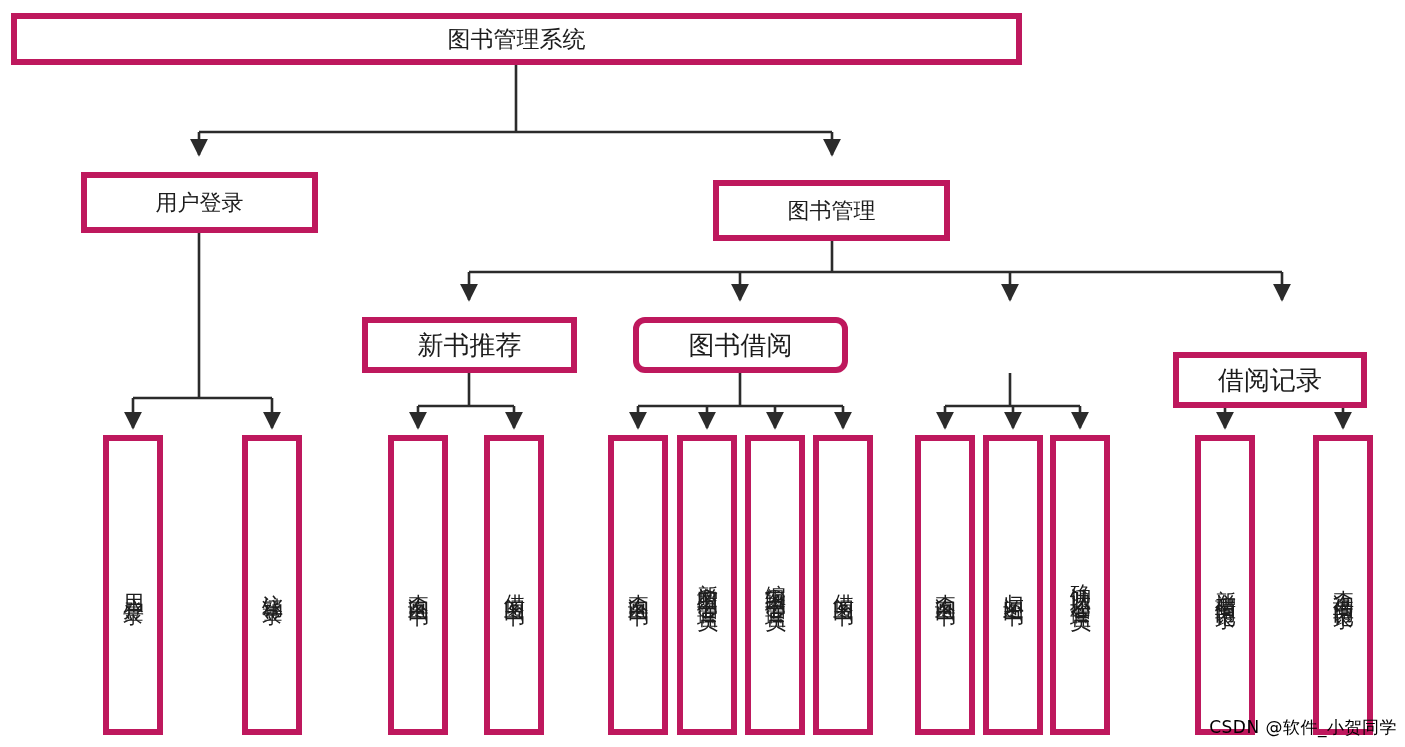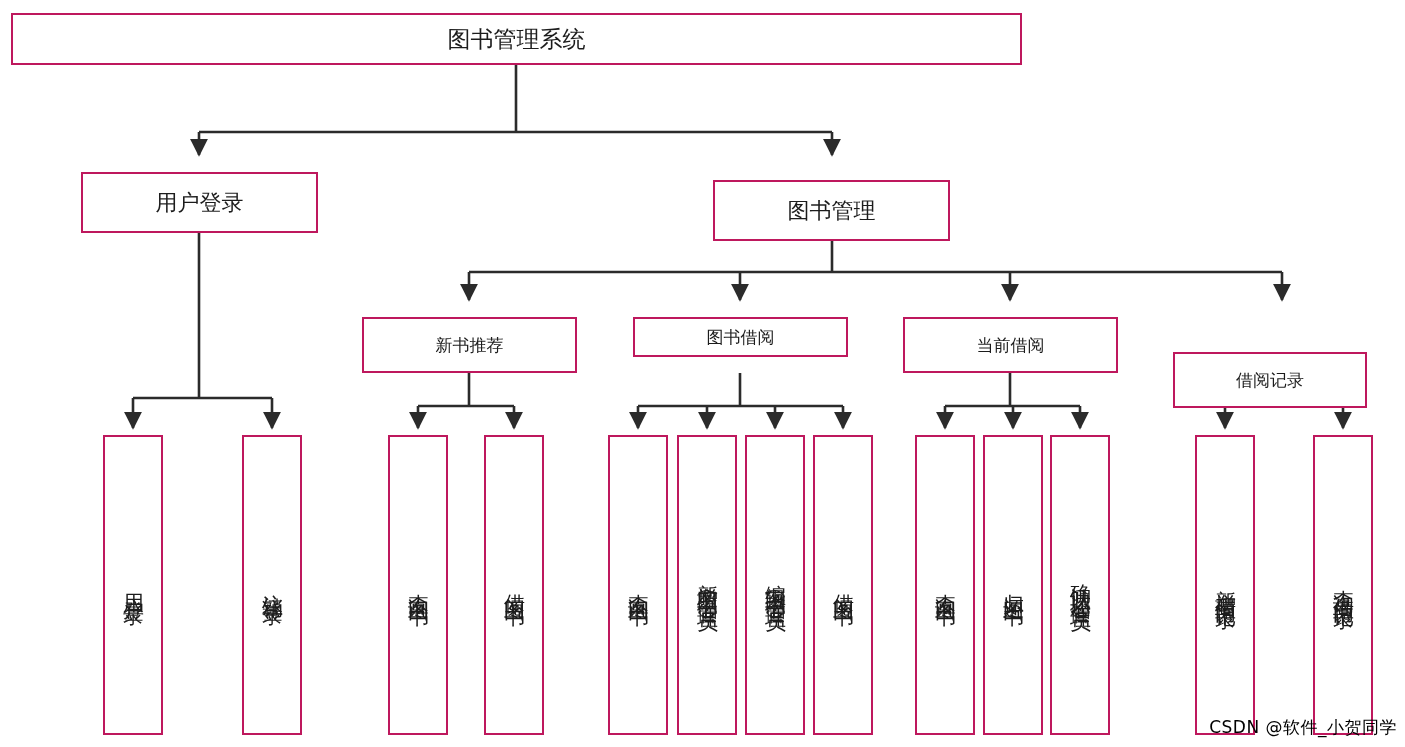--- a/index.html
+++ b/index.html
@@ -21,35 +21,35 @@
     position: absolute;
     left: 0;
     top: 0;
     width: 1405px;
     height: 747px;
     pointer-events: none;
   }
   .node {
     position: absolute;
     box-sizing: border-box;
-    border: 2px solid #be185d;
+    border: 6px solid #be185d;
     background: #ffffff;
     display: flex;
     align-items: center;
     justify-content: center;
     color: #1c1c1c;
   }
   .node.root {
     font-size: 23px;
   }
   .node.lvl2 {
     font-size: 22px;
   }
   .node.lvl3 {
-    font-size: 17px;
+    font-size: 26px;
   }
   .node.leaf {
     font-size: 21px;
     align-items: center;
     justify-content: center;
   }
   .vtext {
     writing-mode: vertical-rl;
     text-orientation: upright;
     letter-spacing: 4px;
@@ -133,25 +133,22 @@
   <div class="node lvl2" style="left:81px; top:172px; width:237px; height:61px;">
     <span class="htext">用户登录</span>
   </div>
   <div class="node lvl2" style="left:713px; top:180px; width:237px; height:61px;">
     <span class="htext">图书管理</span>
   </div>
 
   <div class="node lvl3" style="left:362px; top:317px; width:215px; height:56px;">
     <span class="htext">新书推荐</span>
   </div>
-  <div class="node lvl3" style="left:633px; top:317px; width:215px; height:40px;">
+  <div class="node lvl3" style="left:633px; top:317px; width:215px; height:56px;border-radius:12px;">
     <span class="htext">图书借阅</span>
-  </div>
-  <div class="node lvl3" style="left:903px; top:317px; width:215px; height:56px;">
-    <span class="htext">当前借阅</span>
   </div>
   <div class="node lvl3" style="left:1173px; top:317px; width:194px; height:56px;margin-top:35px;">
     <span class="htext">借阅记录</span>
   </div>
 
   <div class="node leaf" style="left:103px; top:435px; width:60px; height:300px;">
     <span class="vtext">用户登录</span>
   </div>
   <div class="node leaf" style="left:242px; top:435px; width:60px; height:300px;">
     <span class="vtext">注销登录</span>

